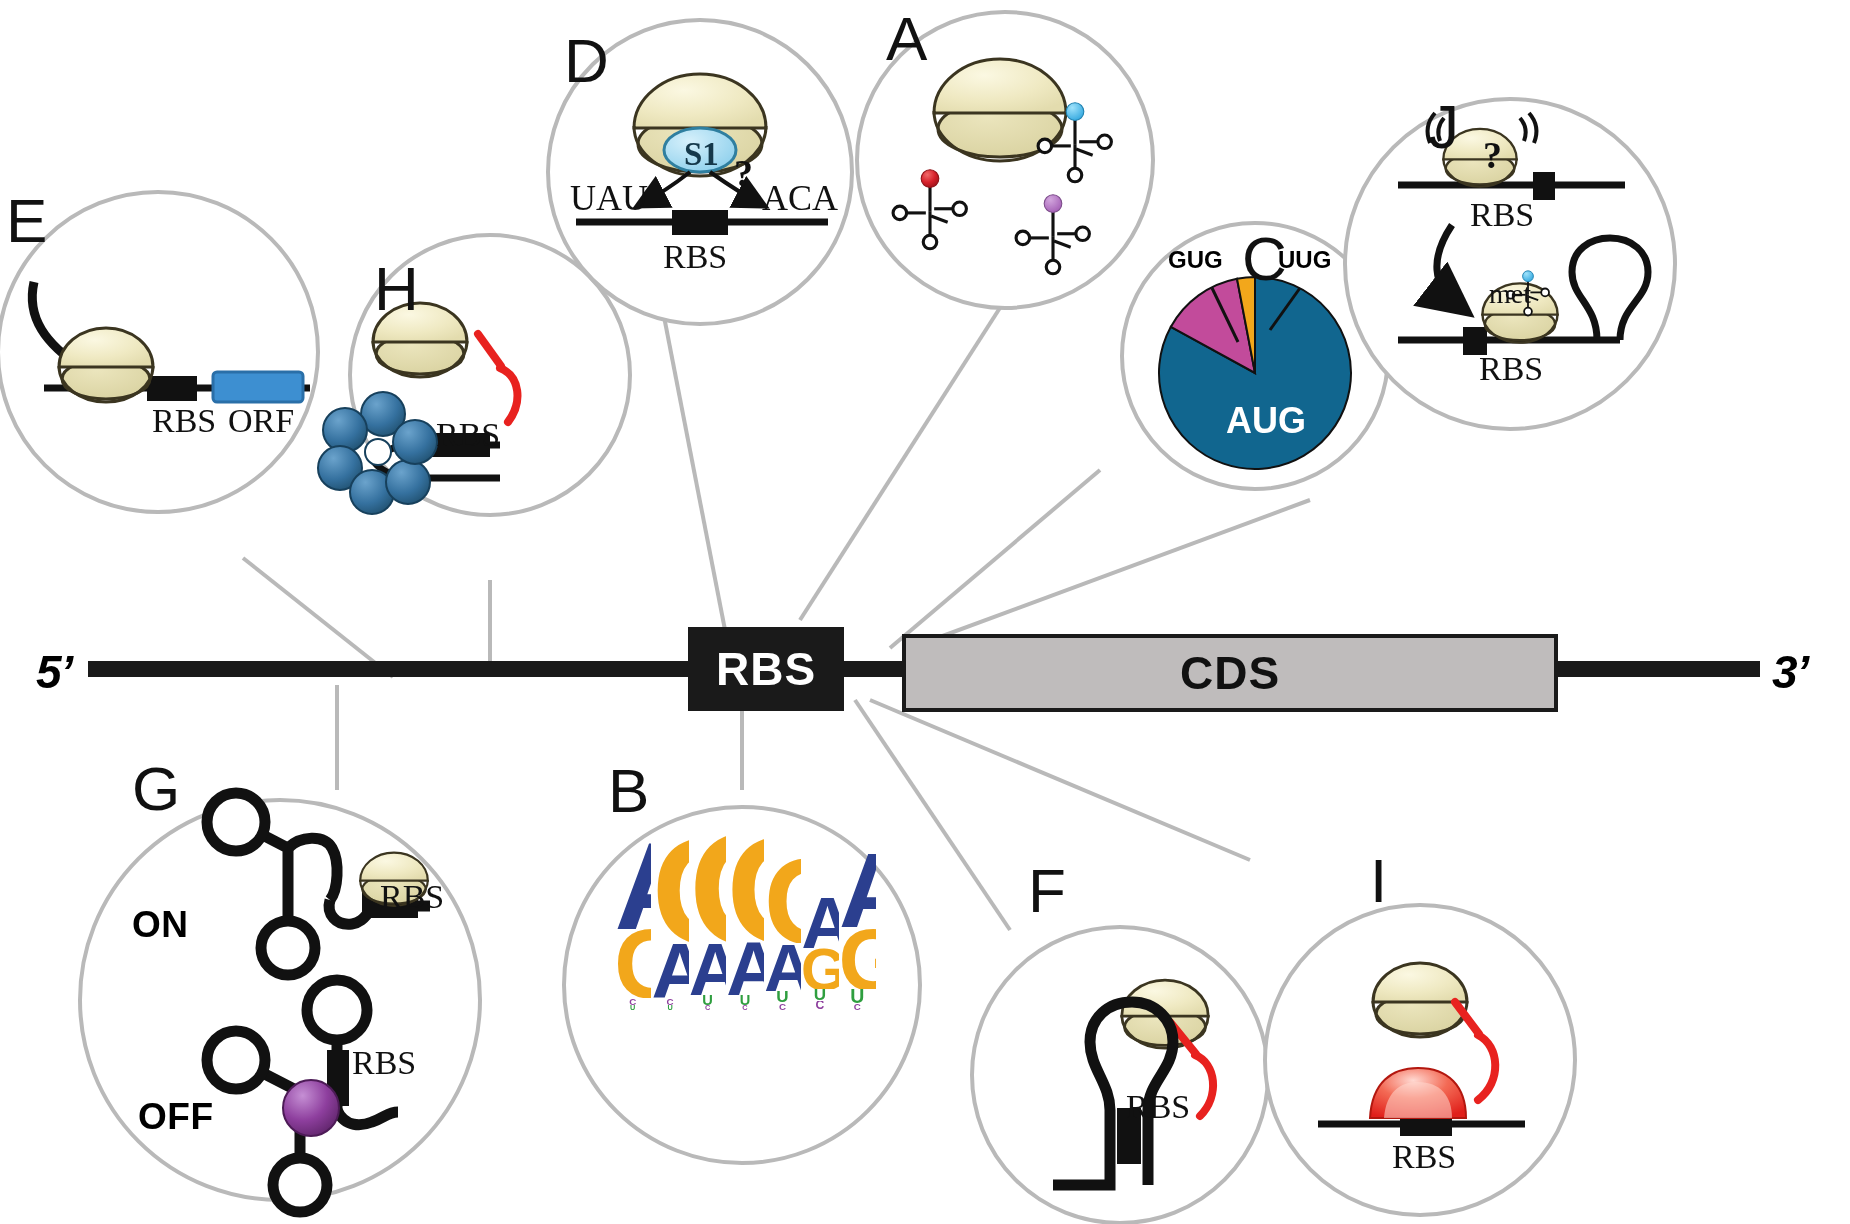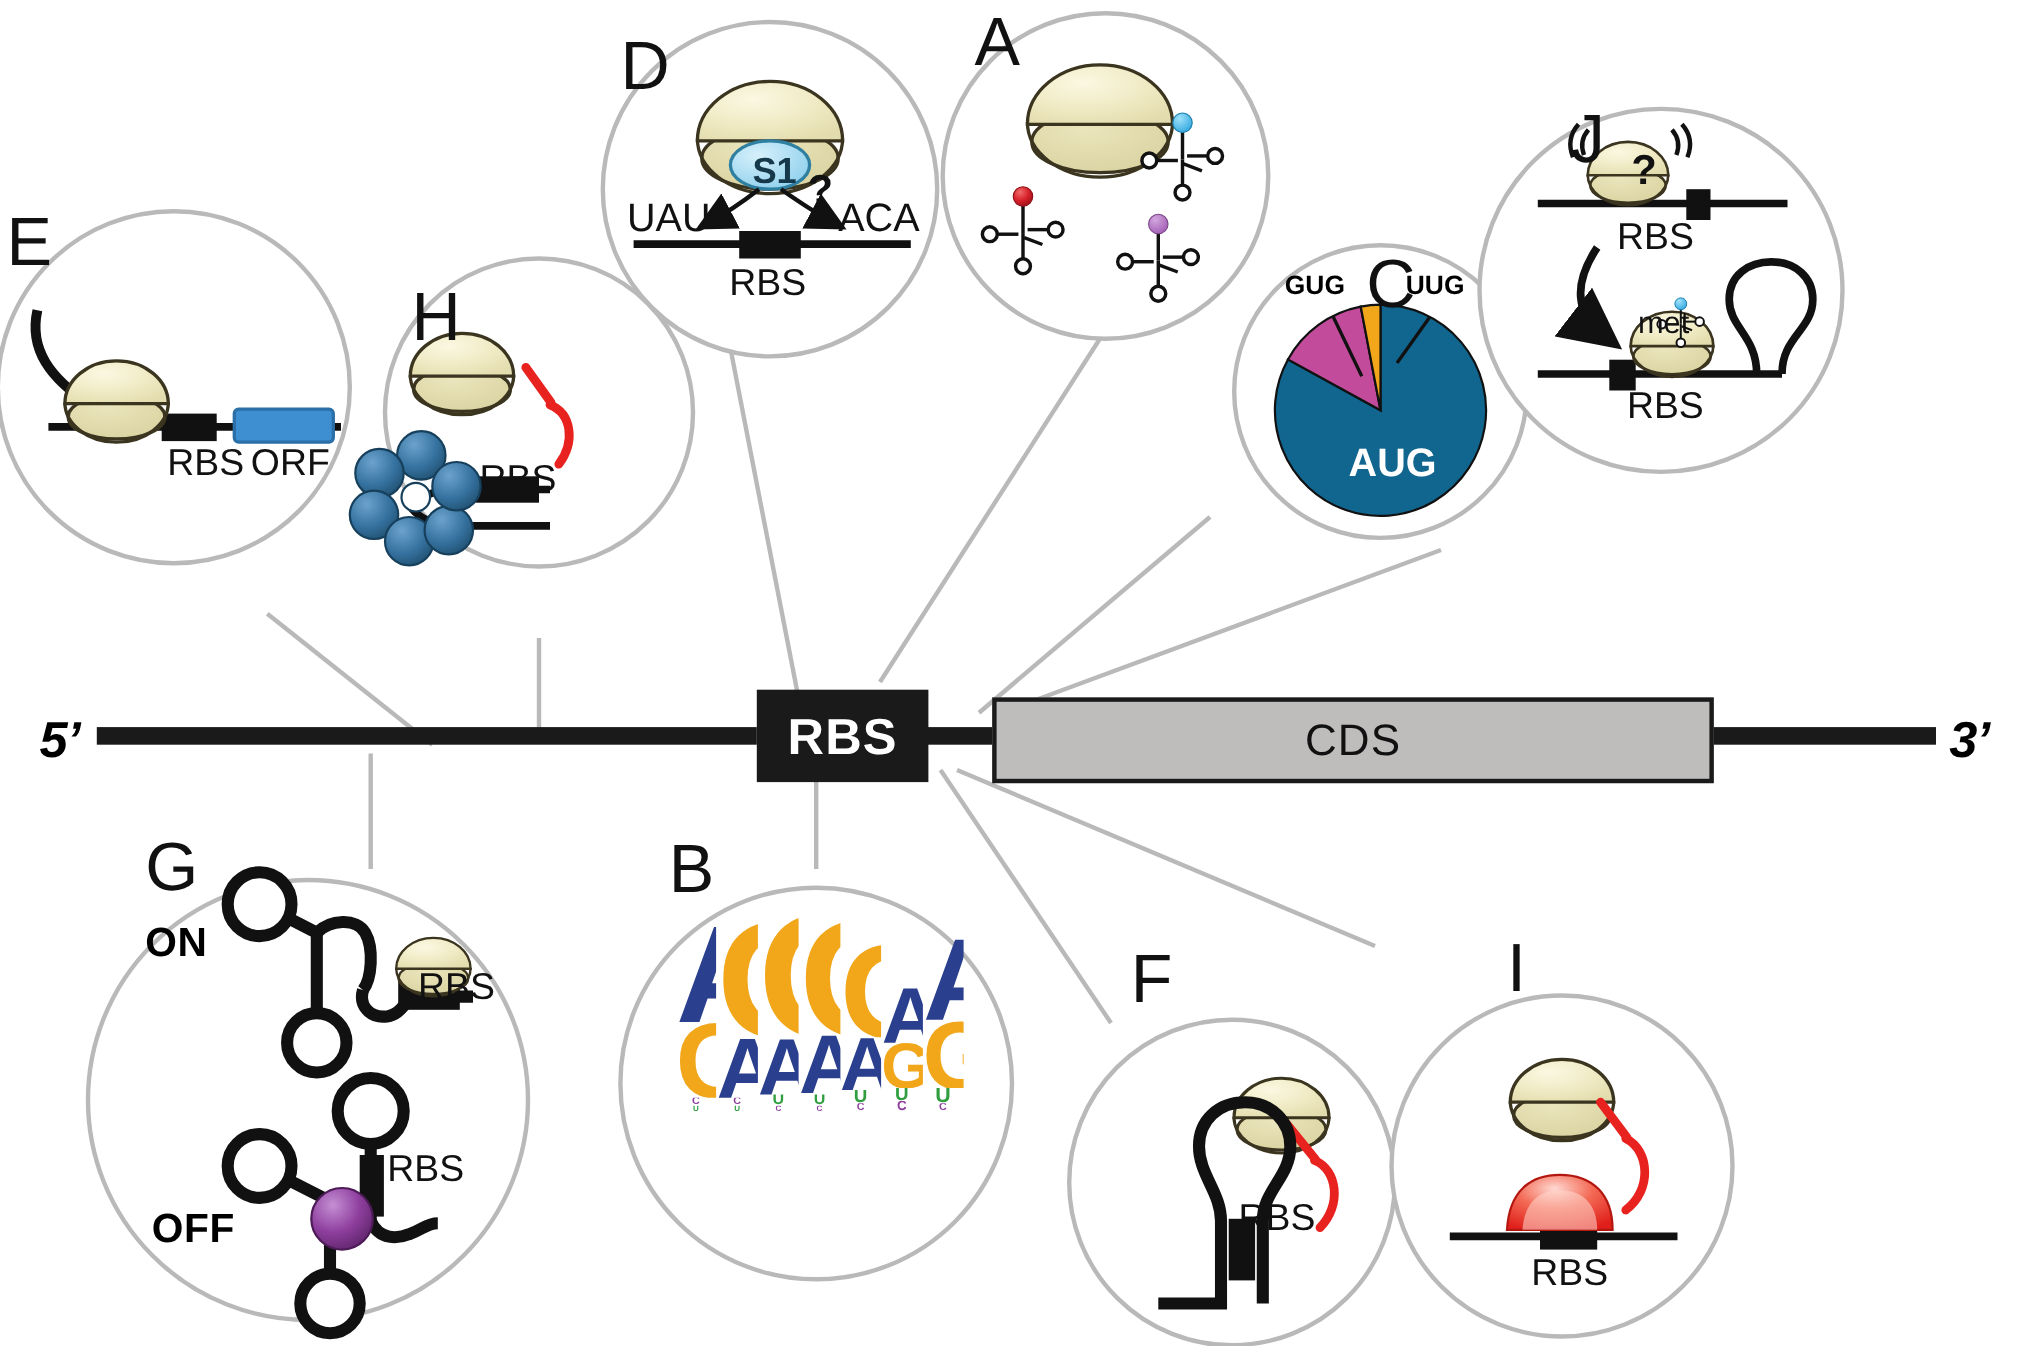--- a/index.html
+++ b/index.html
@@ -2,27 +2,27 @@
 <html><head>
 <meta charset="utf-8">
 <style>
   html,body{margin:0;padding:0;background:#ffffff;}
   body{width:1850px;height:1224px;position:relative;overflow:hidden;
        font-family:"Liberation Sans", sans-serif;color:#000;}
   .stage{position:absolute;inset:0;}
   svg.layer{position:absolute;left:0;top:0;width:1850px;height:1224px;overflow:visible;}
   .panel-letter{position:absolute;font-size:62px;font-weight:400;line-height:1;color:#111;
                 font-family:"Liberation Sans", sans-serif;}
-  .lbl{position:absolute;font-family:Liberation Sans, sans-serif;color:#111;line-height:1;}
+  .lbl{position:absolute;font-family:Liberation Serif, serif;color:#111;line-height:1;}
   .lbl-rbs{font-size:34px;}
   .center-5p{position:absolute;font-size:46px;font-weight:bold;font-style:italic;letter-spacing:-1px;}
   .rbs-box{position:absolute;background:#1a1a1a;color:#fff;display:flex;align-items:center;
            justify-content:center;font-size:46px;font-weight:bold;letter-spacing:1px;}
   .cds-box{position:absolute;background:#bfbcbc;border:4px solid #1a1a1a;display:flex;
-           align-items:center;justify-content:center;font-size:40px;font-weight:normal;letter-spacing:1px;color:#111;}
+           align-items:center;justify-content:center;font-size:46px;font-weight:bold;letter-spacing:1px;color:#111;}
   .mrna-line{position:absolute;background:#1a1a1a;}
   .logo-wrap{position:absolute;display:flex;align-items:flex-end;}
   .logo-col{display:flex;flex-direction:column;align-items:center;justify-content:flex-end;}
   .logo-ch{font-family:"Liberation Sans", sans-serif;font-weight:bold;line-height:0.74;
            display:block;text-align:center;transform-origin:center bottom;}
   .pie-label{position:absolute;font-size:24px;font-weight:bold;}
   .onoff{position:absolute;font-size:37px;font-weight:bold;letter-spacing:0.5px;}
 </style>
 </head>
 <body>
@@ -312,21 +312,21 @@
 
   <div class="pie-label" style="left:1168px;top:246px;">GUG</div>
   <div class="pie-label" style="left:1278px;top:246px;">UUG</div>
   <div class="pie-label" style="left:1226px;top:400px;color:#ffffff;font-size:36px;">AUG</div>
 
   <div class="lbl" style="left:1483px;top:136px;font-size:38px;font-weight:bold;">?</div>
   <div class="lbl lbl-rbs" style="left:1470px;top:198px;">RBS</div>
   <div class="lbl" style="left:1489px;top:280px;font-size:28px;">met</div>
   <div class="lbl lbl-rbs" style="left:1479px;top:352px;">RBS</div>
 
-  <div class="onoff" style="left:132px;top:836px;">ON</div>
+  <div class="onoff" style="left:132px;top:904px;">ON</div>
   <div class="onoff" style="left:138px;top:1096px;">OFF</div>
   <div class="lbl lbl-rbs" style="left:380px;top:880px;">RBS</div>
   <div class="lbl lbl-rbs" style="left:352px;top:1046px;">RBS</div>
 
   <div class="lbl lbl-rbs" style="left:1126px;top:1090px;transform:rotate(0deg);">RBS</div>
 
   <div class="lbl lbl-rbs" style="left:1392px;top:1140px;">RBS</div>
 
   <div class="logo-wrap" id="seq-logo" style="left:614px;top:838px;width:262px;height:172px;">
       <div class="logo-col" style="width: 37.4286px;">

